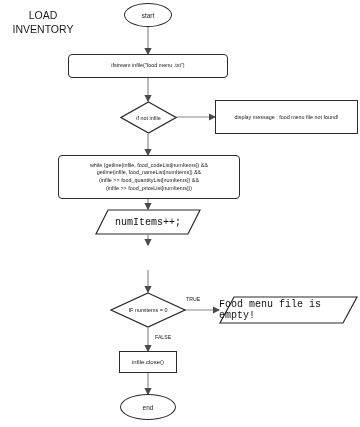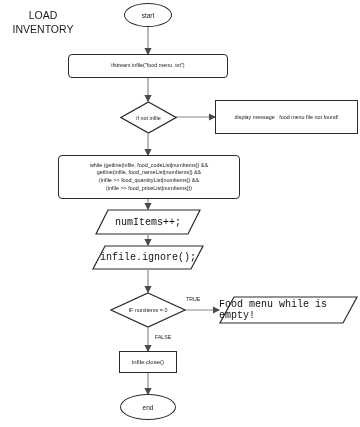--- a/index.html
+++ b/index.html
@@ -165,42 +165,36 @@
 (infile &gt;&gt; food_priceList[numItems]))</span>
   </div>
 
   <div class="para-wrap" style="left:95px; top:209px; width:106px; height:26px;">
     <svg width="106" height="26" viewBox="0 0 106 26">
       <polygon points="13,1 105,1 93,25 1,25" fill="#ffffff" stroke="#2b2b2b" stroke-width="1.2"></polygon>
     </svg>
     <div class="para-text">numItems++;</div>
   </div>
 
-  <div class="para-wrap" style="left:92px; top:245px; width:112px; height:25px;">
-    <svg width="112" height="25" viewBox="0 0 112 25">
-      <polygon points="13,1 111,1 99,24 1,24" fill="#ffffff" stroke="#2b2b2b" stroke-width="1.2"></polygon>
-    </svg>
-    <div class="para-text">infile.ignore();</div>
-  </div>
 
   <div class="diamond-wrap" style="left:110px; top:292px; width:76px; height:36px;">
     <svg width="76" height="36" viewBox="0 0 76 36">
       <polygon points="38,1 75,18 38,35 1,18" fill="#ffffff" stroke="#2b2b2b" stroke-width="1.2"></polygon>
     </svg>
     <div class="diamond-text">IF numitems = 0</div>
   </div>
 
   <span class="edge-label" style="left:186px; top:296px;">TRUE</span>
   <span class="edge-label" style="left:155px; top:334px;">FALSE</span>
 
   <div class="para-wrap" style="left:219px; top:296px; width:139px; height:28px;">
     <svg width="139" height="28" viewBox="0 0 139 28">
       <polygon points="15,1 138,1 124,27 1,27" fill="#ffffff" stroke="#2b2b2b" stroke-width="1.2"></polygon>
     </svg>
-    <div class="para-text">Food menu while is empty!</div>
+    <div class="para-text">Food menu file is empty!</div>
   </div>
 
   <div class="node rect" style="left:119px; top:351px; width:58px; height:22px;">
     <span>infile.close()</span>
   </div>
 
   <div class="node ellipse" style="left:120px; top:394px; width:56px; height:26px;">
     <span>end</span>
   </div>
 

